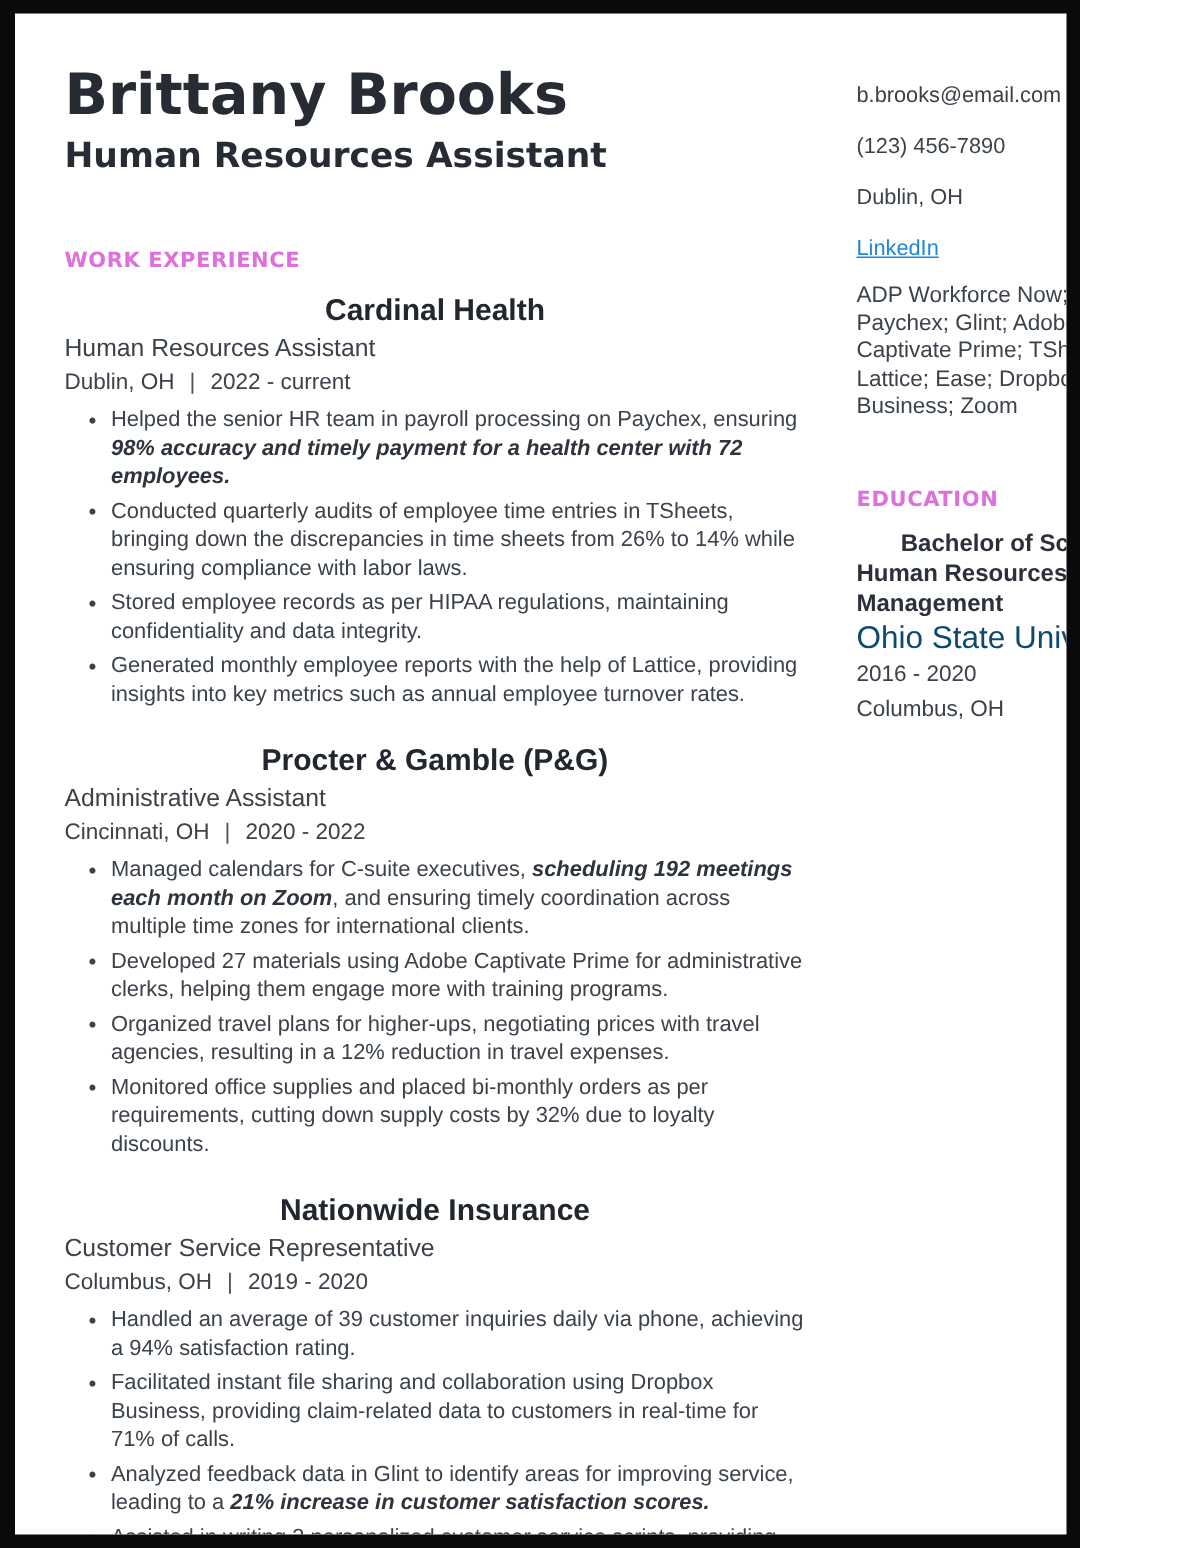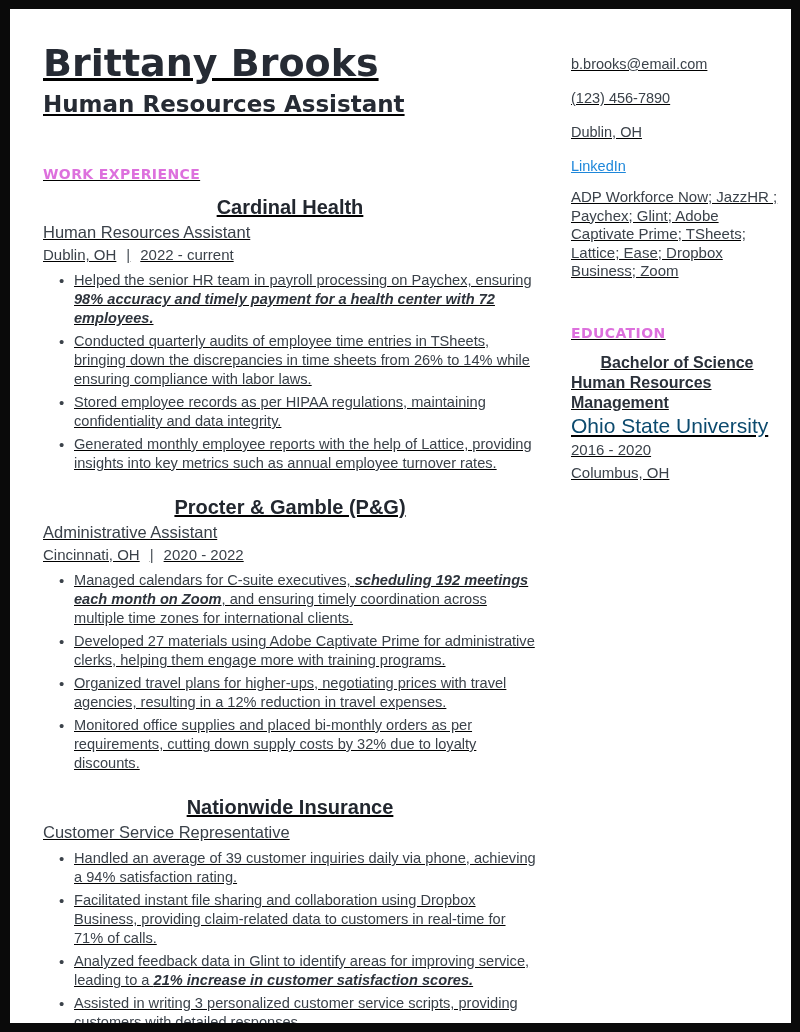--- a/index.html
+++ b/index.html
@@ -1,24 +1,23 @@
 <!DOCTYPE html>
 <html style="--accent: #dd70dd; --link: #1e87da;"><head>
 <meta charset="utf-8">
 <style>
   html, body { margin: 0; padding: 0; background: #ffffff; }
   body { width: 800px; height: 1032px; font-family: "Liberation Sans", sans-serif; }
   .page {
     box-sizing: border-box;
-    width: 800px; height: 1032px;
+    width: 720px; height: 1032px;
     border: 9px solid #0a0a0a;
     border-left-width: 10px;
     background: #ffffff;
     overflow: hidden;
-    text-decoration: underline;
   }
   .content { display: flex; padding: 32px 22px 0 33px; }
   .col-main { flex: 0 0 494px; width: 494px; }
   .col-side { flex: 0 0 212px; width: 212px; margin-left: 34px; }
 
   
   h1.name {
     margin: 0; font-family: "DejaVu Sans", sans-serif;
     font-size: 38px; line-height: 44px; font-weight: 800;
     color: #262b34; letter-spacing: 0px;
@@ -105,20 +104,21 @@
               <ul class="bullets">
                 <li><span>Managed calendars for C-suite executives, </span><span class="em">scheduling 192 meetings each month on Zoom</span><span>, and ensuring timely coordination across multiple time zones for international clients.</span></li>
                 <li><span>Developed 27 materials using Adobe Captivate Prime for administrative clerks, helping them engage more with training programs.</span></li>
                 <li><span>Organized travel plans for higher-ups, negotiating prices with travel agencies, resulting in a 12% reduction in travel expenses.</span></li>
                 <li><span>Monitored office supplies and placed bi-monthly orders as per requirements, cutting down supply costs by 32% due to loyalty discounts.</span></li>
               </ul>
             </article>
             <article class="job">
               <h4>Nationwide Insurance</h4>
               <div class="pos">Customer Service Representative</div>
+              <div class="meta"><span>Columbus, OH</span><span class="pipe">|</span><span>2019 - 2020</span></div>
               <ul class="bullets">
                 <li><span>Handled an average of 39 customer inquiries daily via phone, achieving a 94% satisfaction rating.</span></li>
                 <li><span>Facilitated instant file sharing and collaboration using Dropbox Business, providing claim-related data to customers in real-time for 71% of calls.</span></li>
                 <li><span>Analyzed feedback data in Glint to identify areas for improving service, leading to a </span><span class="em">21% increase in customer satisfaction scores.</span></li>
                 <li><span>Assisted in writing 3 personalized customer service scripts, providing customers with detailed responses.</span></li>
               </ul>
             </article>
           </div>
       </section>
     </div>

